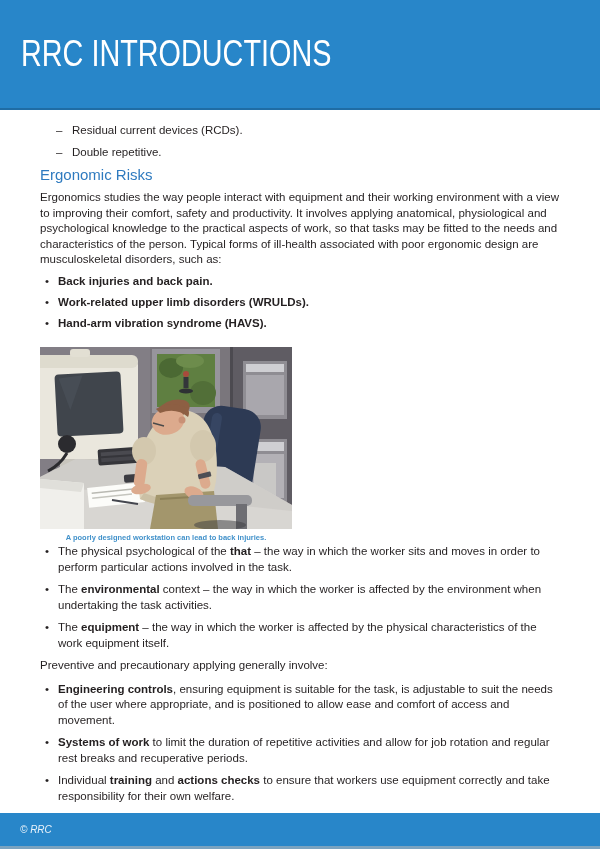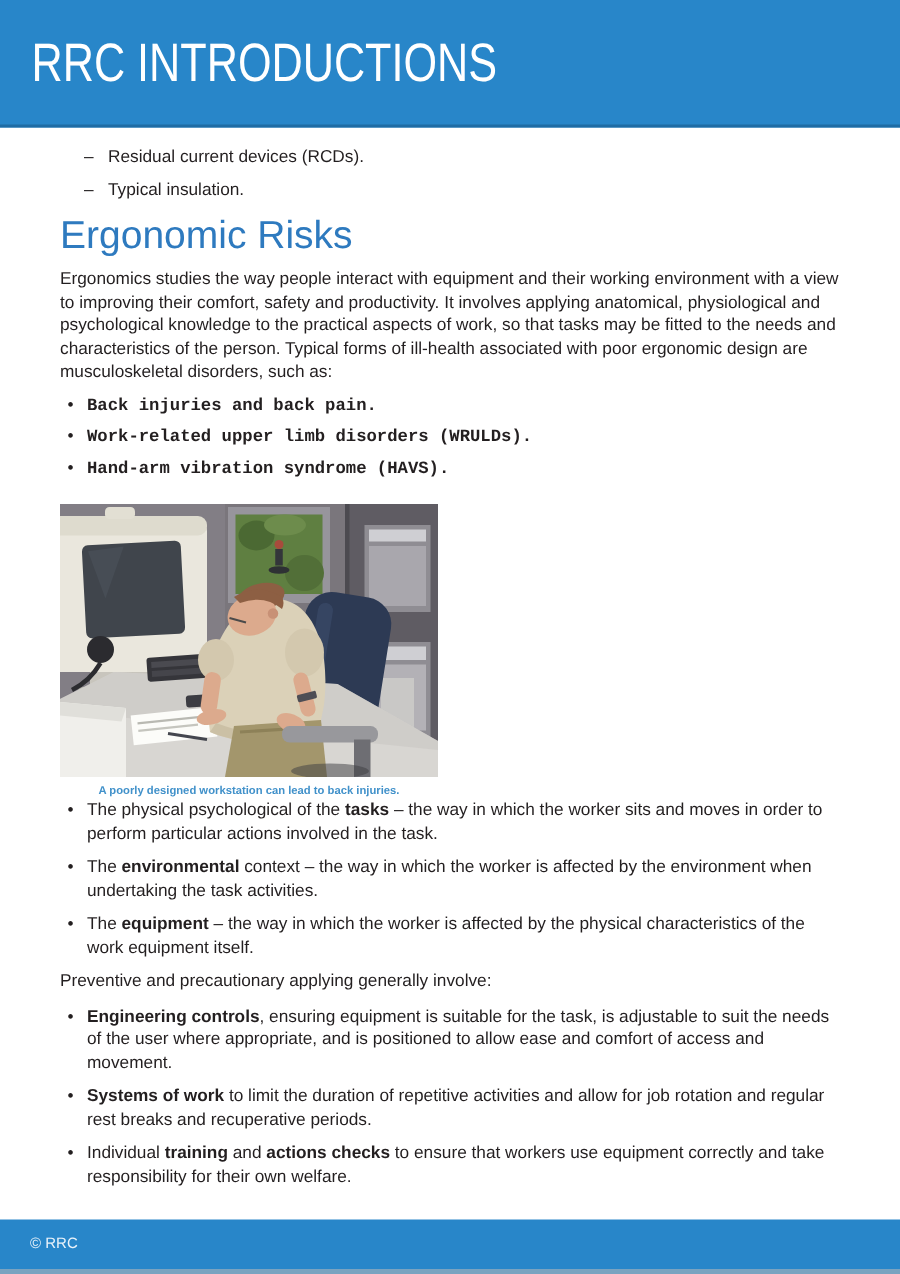--- a/index.html
+++ b/index.html
@@ -3,74 +3,74 @@
 <meta charset="utf-8">
 <style>
   * { margin: 0; padding: 0; box-sizing: border-box; }
   html, body { background: #ffffff; }
   .page {
     width: 600px; height: 849px; position: relative; overflow: hidden;
     background: #ffffff; color: #231f20;
     font-family: "Liberation Sans", sans-serif;
   }
   .header {
-    height: 85px; background: #2886c9; border-bottom: 2px solid #1f6ca4;
+    height: 110px; background: #2886c9; border-bottom: 2px solid #1f6ca4;
     display: flex; align-items: center; padding-left: 21px;
   }
   .header-title {
     color: #ffffff; font-size: 36px; font-weight: 400; white-space: nowrap;
     transform: scaleX(0.80); transform-origin: left center;
   }
   .content { padding: 13px 40px 0 40px; }
   .li { display: flex; font-size: 11.5px; line-height: 15.5px; margin-bottom: 6px; }
   .li-text { flex: 1; }
   .dash-list { margin-left: 16px; }
   .dash-list .marker { width: 16px; flex: 0 0 16px; }
   .bullet-list { margin-left: 5px; margin-top: 2px; }
   .bullet-list .marker { width: 13px; flex: 0 0 13px; }
   .bullet-list .li { margin-bottom: 5.5px; }
-  .bold-list .li-text { font-weight: bold; font-family: Liberation Mono, monospace; }
-  .section-heading { font-size: 26px; font-weight: 400; color: #2e7abf; margin: 4px 0 7px 0; }
+  .bold-list .li-text { font-weight: bold; }
+  .section-heading { font-size: 15px; font-weight: 400; color: #2e7abf; margin: 4px 0 7px 0; }
   .para { font-size: 11.5px; line-height: 15.6px; margin-bottom: 6px; }
   .lead { font-size: 11.5px; line-height: 15.5px; margin: 13px 0 8px 0; }
   .measures-lead { margin: 2px 0 8px 0; }
   .causes-list .li { margin-bottom: 7px; }
   .figure { width: 252px; margin-top: 16px; }
   .photo-frame { width: 252px; height: 182px; display: block; overflow: hidden; }
   .caption {
     width: 252px; text-align: center; margin-top: 4px;
     font-size: 7.5px; font-weight: bold; color: #4191ca; line-height: 9px;
   }
   .footer {
     position: absolute; left: 0; right: 0; bottom: 0; height: 36px;
     background: #2886c9; border-bottom: 3px solid #7aa3c0;
     display: flex; align-items: center; padding-left: 20px;
   }
-  .footer-text { color: #e9f2fa; font-size: 10px; }
+  .footer-text { color: #e9f2fa; font-size: 10px; font-style: italic; }
   b { font-weight: bold; }
 </style>
 </head>
 <body>
 
 <div class="page">
 
   <div class="header">
     <div class="header-title">RRC INTRODUCTIONS</div>
   </div>
 
   <div class="content">
 
     <div class="dash-list">
       <div class="li">
         <span class="marker">–</span>
         <span class="li-text">Residual current devices (RCDs).</span>
       </div>
       <div class="li">
         <span class="marker">–</span>
-        <span class="li-text">Typical insulation.</span>
+        <span class="li-text">Double repetitive.</span>
       </div>
     </div>
 
     <h2 class="section-heading">Ergonomic Risks</h2>
 
     <p class="para">Ergonomics studies the way people interact with equipment and their working environment with a view to improving their comfort, safety and productivity. It involves applying anatomical, physiological and psychological knowledge to the practical aspects of work, so that tasks may be fitted to the needs and characteristics of the person.  Typical forms of ill-health associated with poor ergonomic design are musculoskeletal disorders, such as:</p>
 
     <div class="bullet-list bold-list">
       <div class="li">
         <span class="marker">•</span>
@@ -196,21 +196,21 @@
           <ellipse cx="180" cy="178" rx="26" ry="5" fill="#3c3c40" opacity="0.5"></ellipse>
         </g>
       </svg>
       <figcaption class="caption">A poorly designed workstation can lead to back injuries.</figcaption>
     </figure>
 
 
     <div class="bullet-list causes-list">
       <div class="li">
         <span class="marker">•</span>
-        <span class="li-text"><span>The physical psychological of the </span><b>tasks</b><span> – the way in which the worker sits and moves in order to perform particular actions involved in the task.</span></span>
+        <span class="li-text"><span>The physical psychological of the </span><b>that</b><span> – the way in which the worker sits and moves in order to perform particular actions involved in the task.</span></span>
       </div>
       <div class="li">
         <span class="marker">•</span>
         <span class="li-text"><span>The </span><b>environmental</b><span> context – the way in which the worker is affected by the environment when undertaking the task activities.</span></span>
       </div>
       <div class="li">
         <span class="marker">•</span>
         <span class="li-text"><span>The </span><b>equipment</b><span> – the way in which the worker is affected by the physical characteristics of the work equipment itself.</span></span>
       </div>
     </div>

